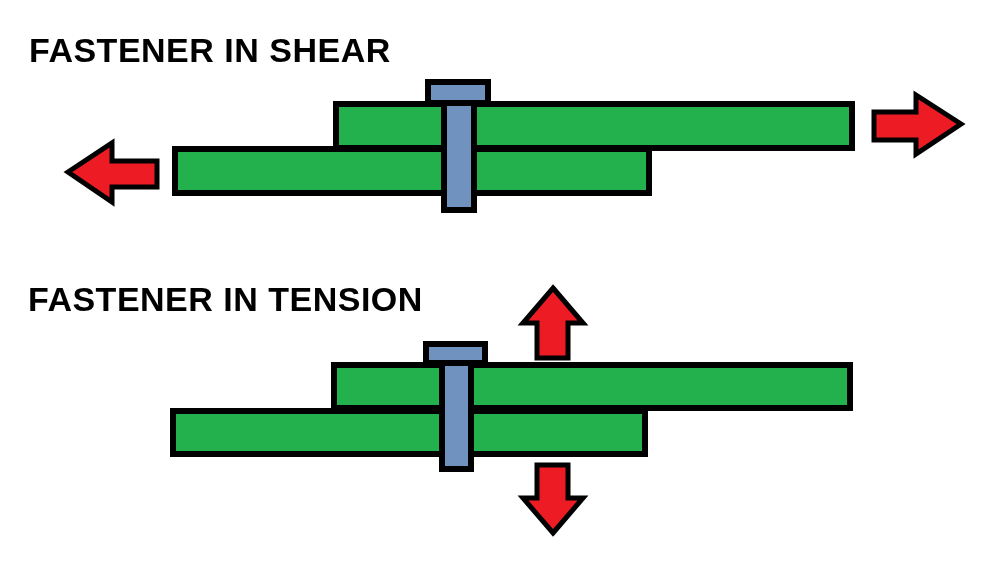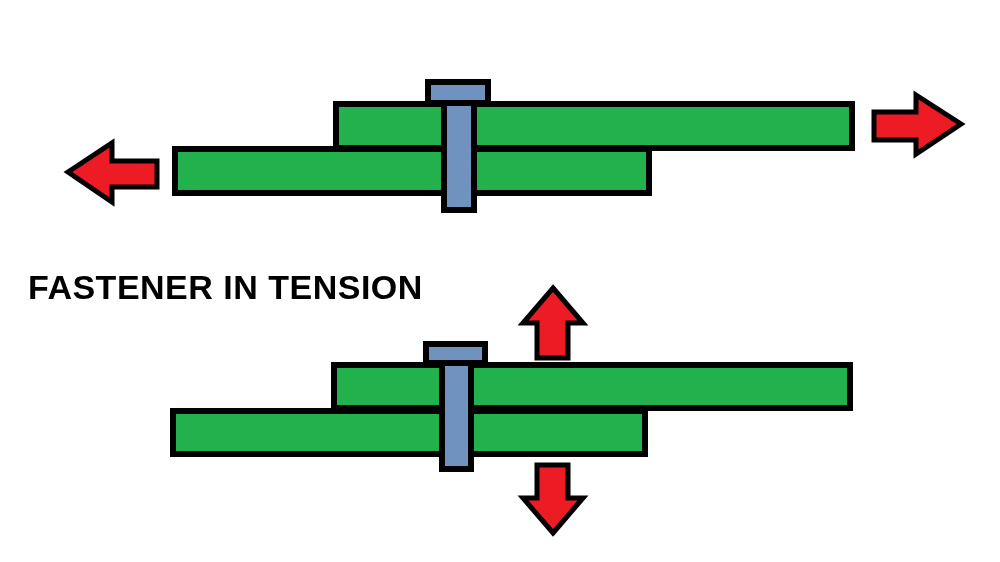--- a/index.html
+++ b/index.html
@@ -34,21 +34,21 @@
     color: #000000;
     white-space: nowrap;
     user-select: none;
   }
   #shear-title {
     left: 29px;
     top: 33px;
   }
   #tension-title {
     left: 28px;
-    top: 270px;
+    top: 282px;
   }
   .shape {
     stroke-linejoin: miter;
   }
 </style>
 </head>
 <body>
 
 <div class="canvas">
 
@@ -78,16 +78,17 @@
       <rect class="shape" x="442" y="352" width="29" height="117" stroke-width="6" fill="#7092be" stroke="#000000"></rect>
 
       <rect class="shape" x="426" y="344" width="59" height="19" stroke-width="6" fill="#7092be" stroke="#000000"></rect>
 
       <polygon class="shape" stroke-width="5" points="553,288 583,323 568,323 568,358 537,358 537,323 523,323" fill="#ed1c24" stroke="#000000"></polygon>
 
       <polygon class="shape" stroke-width="5" points="553,533 583,498 568,498 568,465 537,465 537,498 523,498" fill="#ed1c24" stroke="#000000"></polygon>
     </g>
   </svg>
 
+  <div class="section-title" id="shear-title">FASTENER IN SHEAR</div>
 
   <div class="section-title" id="tension-title">FASTENER IN TENSION</div>
 
 </div>
 
 </body></html>

